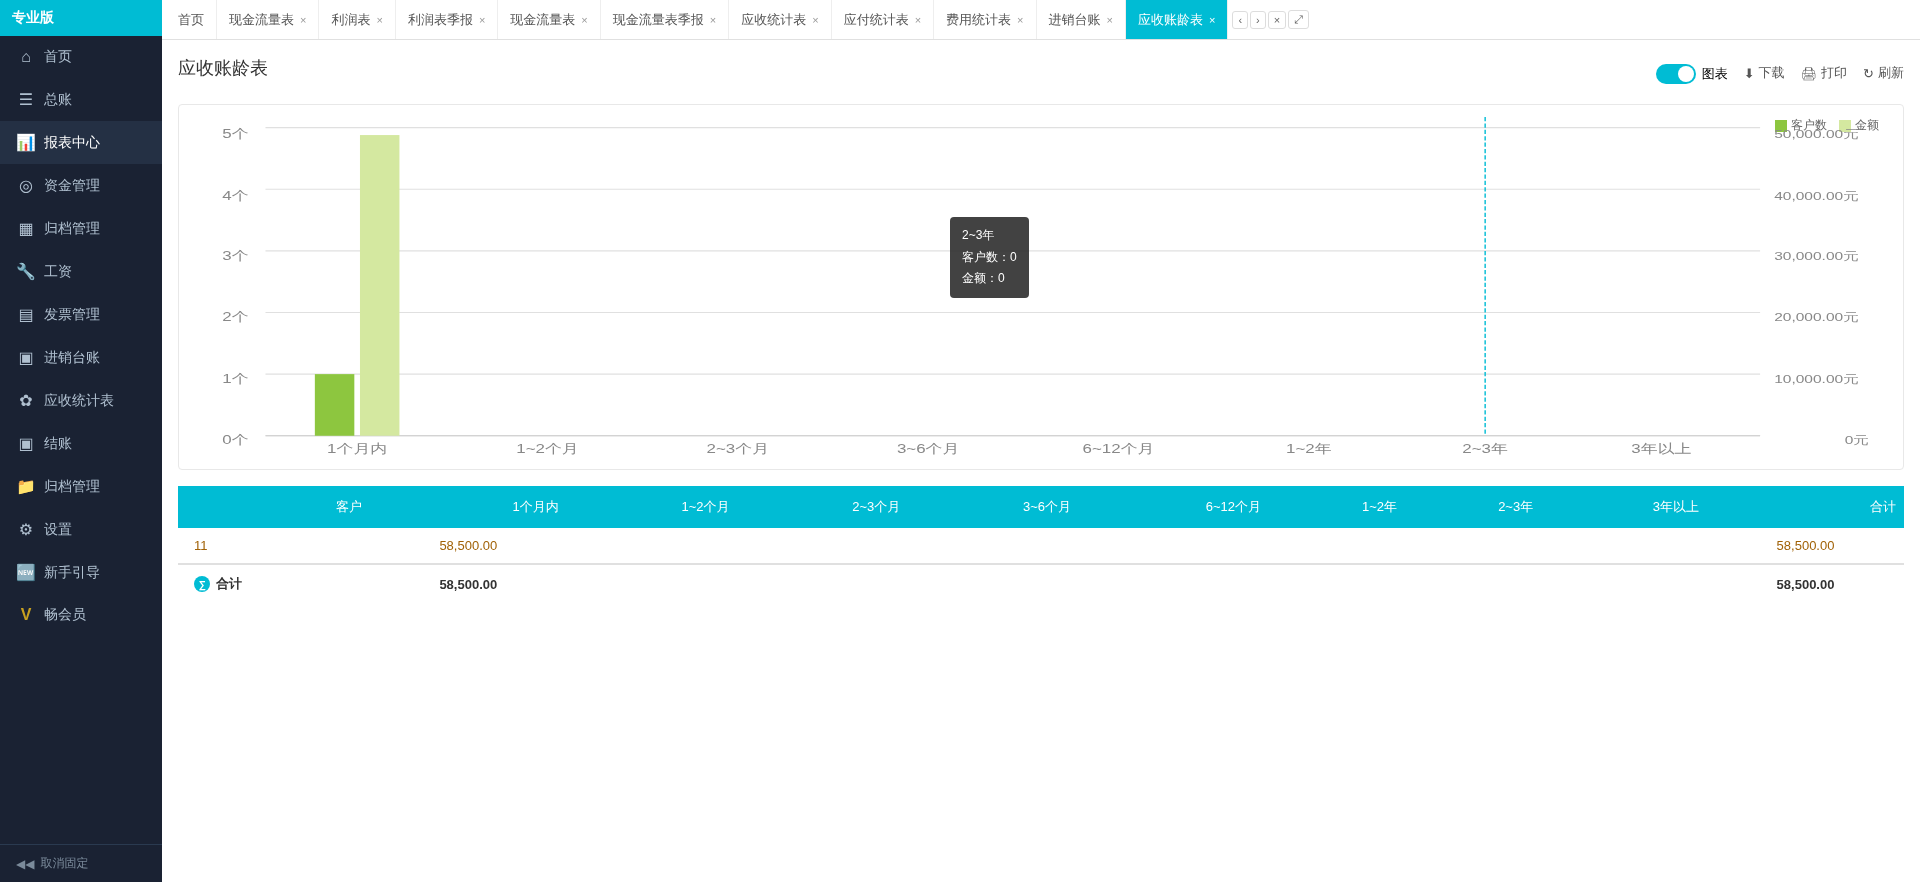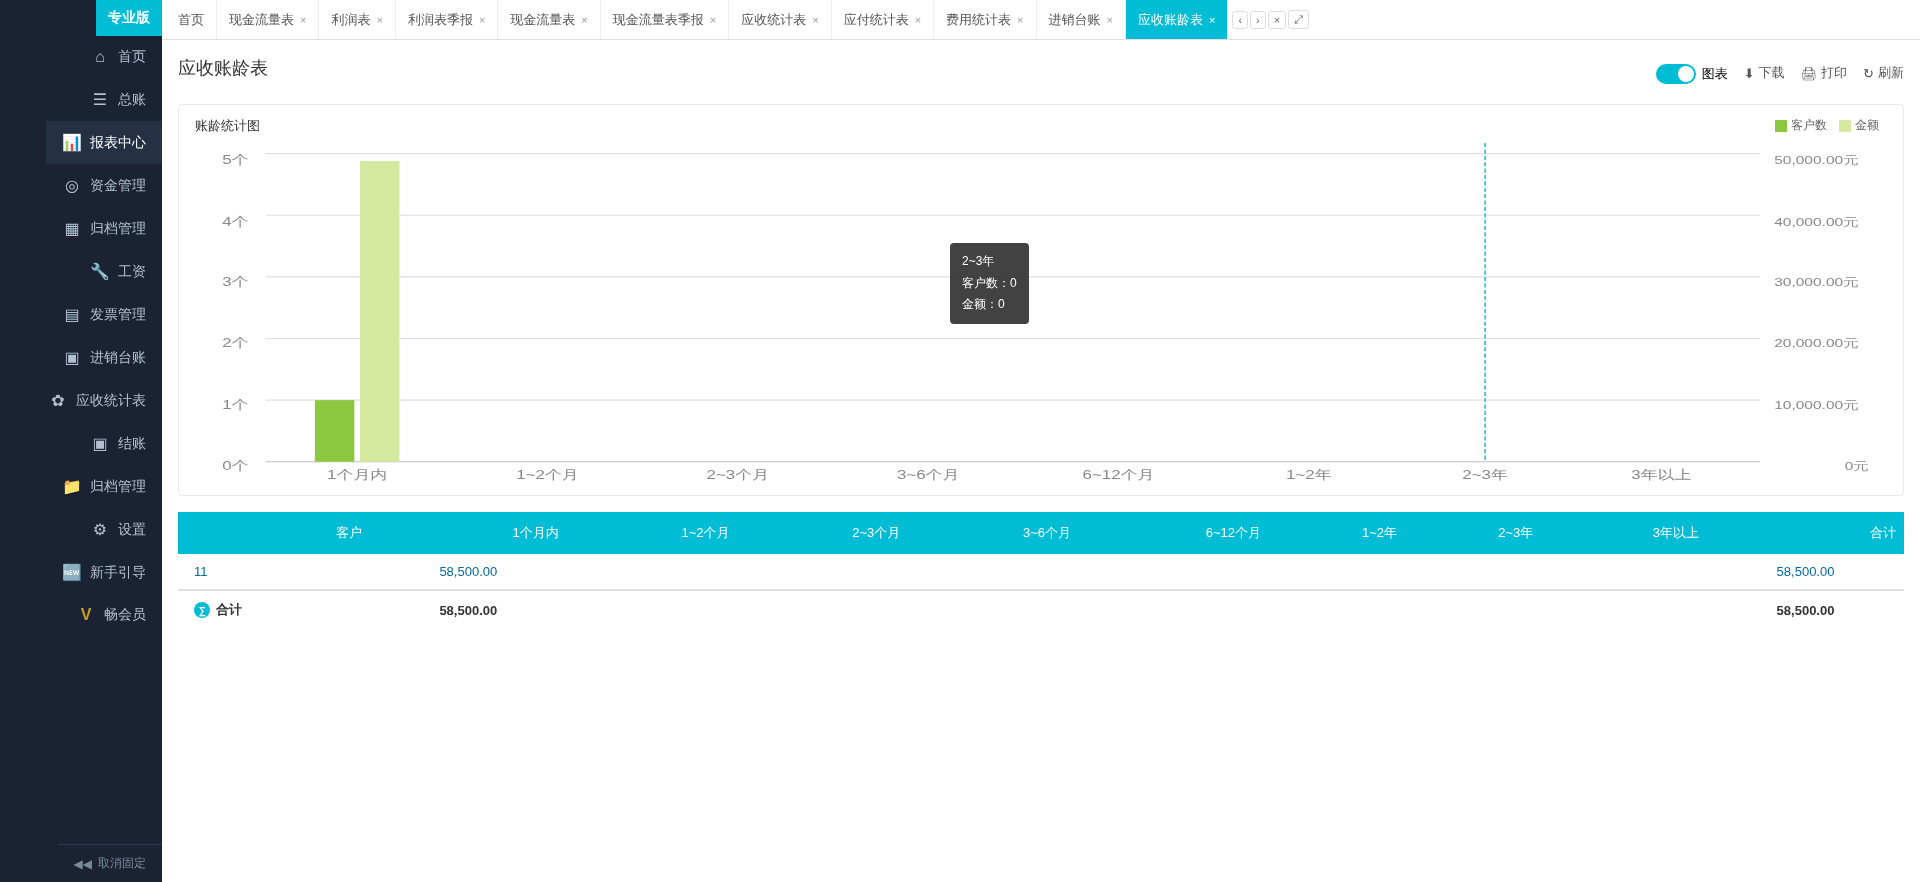--- a/index.html
+++ b/index.html
@@ -7,21 +7,20 @@
 
     
     .sidebar {
       width: 162px;
       background: #1a2233;
       color: #ccc;
       display: flex;
       flex-direction: column;
       height: 100%;
       flex-shrink: 0;
-      align-items: flex-end;
     }
     .sidebar-logo {
       background: #00bcd4;
       height: 36px;
       display: flex;
       align-items: center;
       padding: 0 12px;
       color: white;
       font-size: 14px;
       font-weight: bold;
@@ -219,21 +218,21 @@
       padding: 12px 8px;
       text-align: right;
       font-weight: 500;
     }
     .data-table tbody tr {
       border-bottom: 1px solid #e8e8e8;
     }
     .data-table tbody td {
       padding: 10px 8px;
       text-align: center;
-      color: #0369a1;
+      color: #a16207;
     }
     .data-table tbody td:first-child { text-align: left; padding-left: 16px; }
     .data-table tfoot tr {
       border-top: 2px solid #e0e0e0;
     }
     .data-table tfoot td {
       padding: 10px 8px;
       text-align: center;
       font-weight: bold;
       color: #333;
@@ -412,21 +411,20 @@
           <span>打印</span>
         </div>
         <div class="action-btn">
           <span>↻</span>
           <span>刷新</span>
         </div>
       </div>
     </div>
 
     <div class="chart-container">
-      <div class="chart-title">账龄统计图</div>
       <div class="chart-legend">
         <div class="legend-item">
           <div class="legend-dot" style="background:#8dc63f;"></div>
           <span>客户数</span>
         </div>
         <div class="legend-item">
           <div class="legend-dot" style="background:#d4e8a0;"></div>
           <span>金额</span>
         </div>
       </div>

